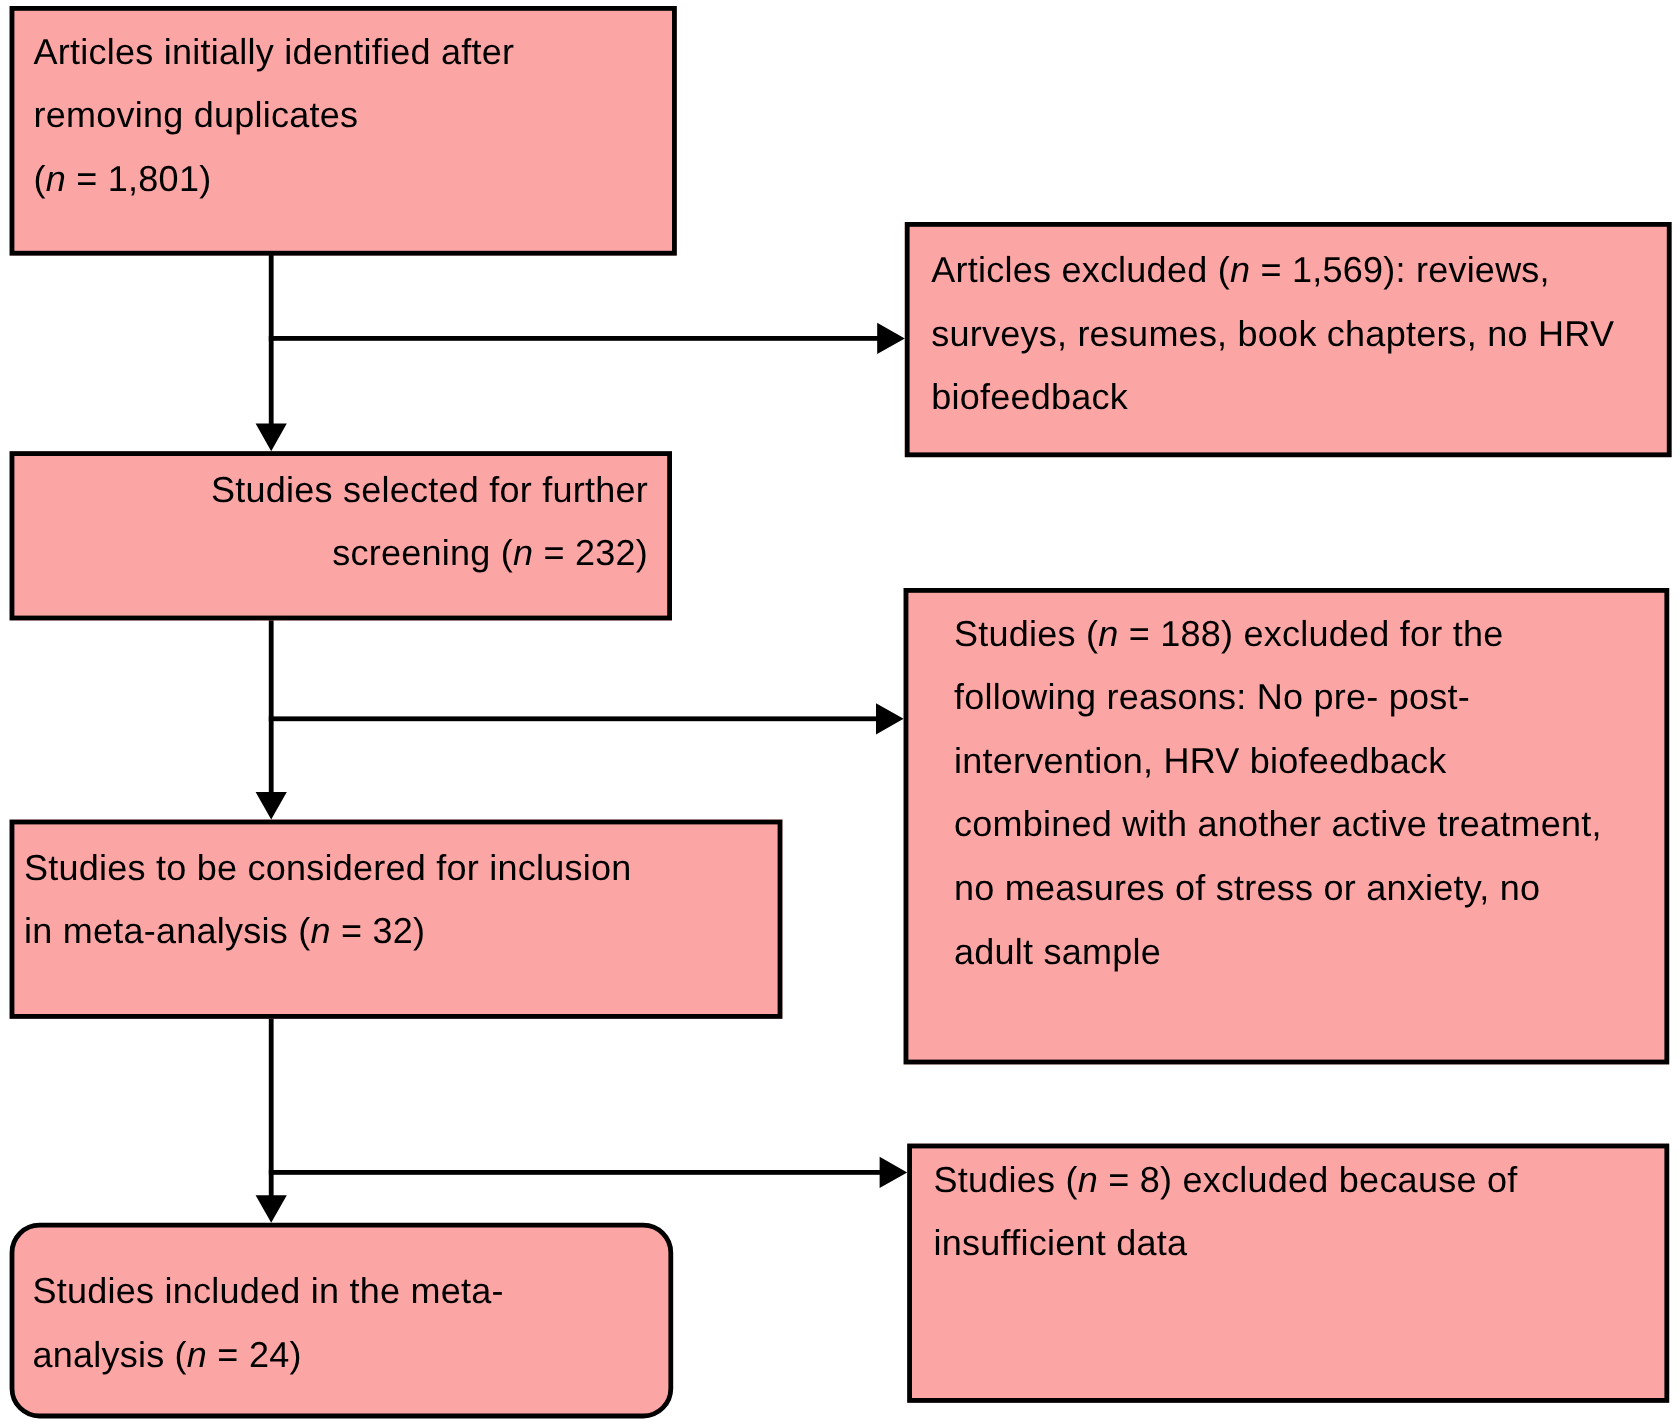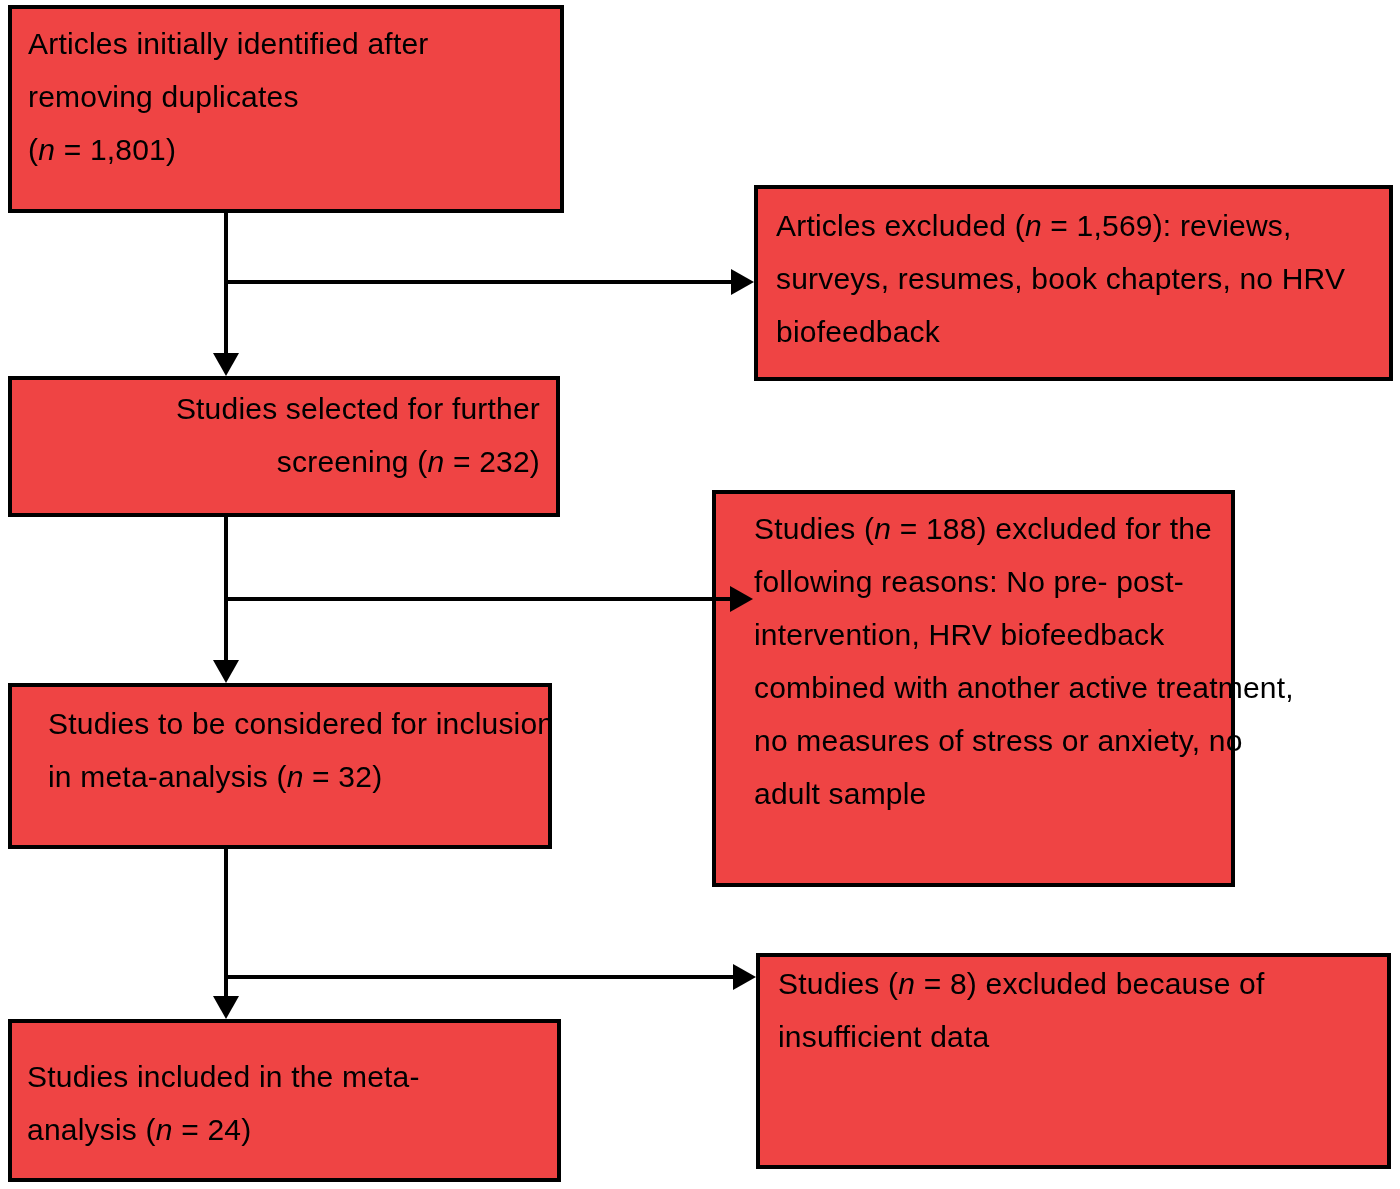--- a/index.html
+++ b/index.html
@@ -13,40 +13,40 @@
     height: 1189px;
     background: #ffffff;
     font-family: "Liberation Sans", "DejaVu Sans", sans-serif;
     color: #000000;
     overflow: hidden;
   }
   .box {
     position: absolute;
     box-sizing: border-box;
     border: 4px solid #000000;
-    background: #ef4444;
+    background: #fca5a5;
   }
   .box .txt {
     display: block;
     font-size: 30px;
     line-height: 53px;
     white-space: pre;
     letter-spacing: 0.2px;
   }
   .box .txt i { font-style: italic; }
 
   
   .b-l1 { left: 8px;   top: 5px;    width: 556px; height: 208px; padding: 8px 16px;  }
   .b-l2 { left: 8px;   top: 376px;  width: 552px; height: 141px; padding: 2px 16px; text-align: right;  }
-  .b-l3 { left: 8px;   top: 683px;  width: 544px; height: 166px; padding: 10px 36px; }
-  .b-l4 { left: 8px;   top: 1019px; width: 553px; height: 163px; padding: 27px 15px; }
+  .b-l3 { left: 8px;   top: 683px;  width: 644px; height: 166px; padding: 10px 8px; }
+  .b-l4 { left: 8px;   top: 1019px; width: 553px; height: 163px; padding: 27px 15px; border-radius: 25px; }
 
   
   .b-r1 { left: 754px; top: 185px;  width: 639px; height: 196px; padding: 10px 18px; }
-  .b-r2 { left: 712px; top: 490px;  width: 523px; height: 397px; padding: 8px 38px;  }
+  .b-r2 { left: 753px; top: 490px;  width: 638px; height: 397px; padding: 8px 38px;  }
   .b-r3 { left: 756px; top: 953px;  width: 635px; height: 216px; padding: 0px 18px;  }
 
   
   .line {
     position: absolute;
     background: #000000;
   }
   .v1 { left: 224px; top: 212px; width: 4px;  height: 146px; }
   .h1 { left: 224px; top: 280px; width: 508px; height: 4px;  }
   .v2 { left: 224px; top: 517px; width: 4px;  height: 148px; }

